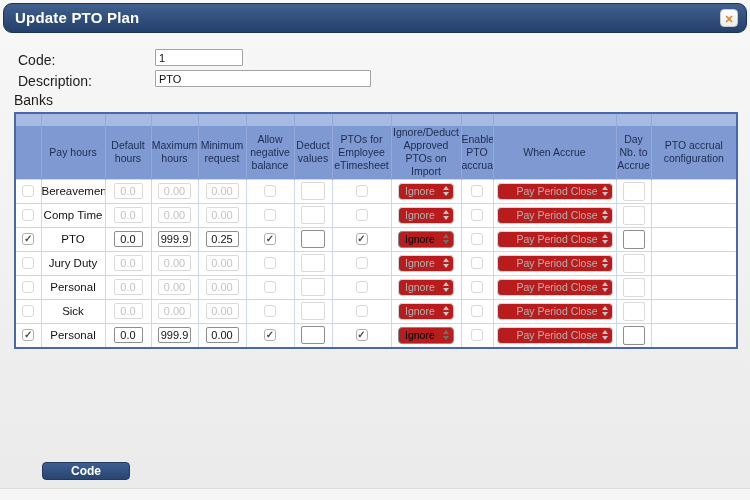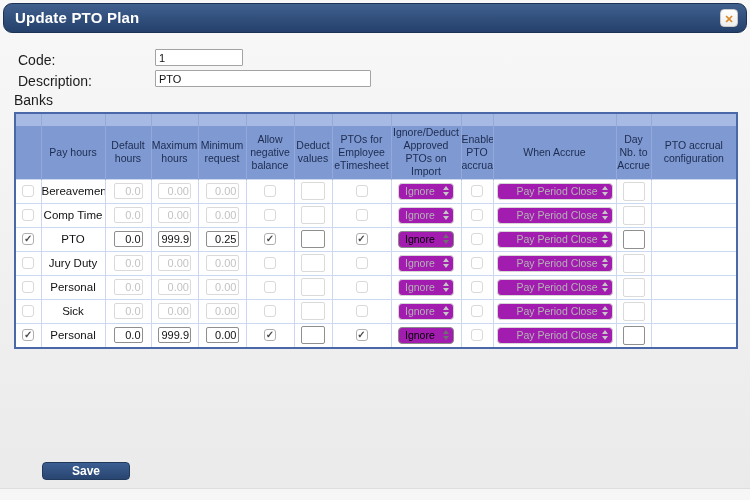--- a/index.html
+++ b/index.html
@@ -53,42 +53,42 @@
   tr.hdr th:first-child{border-left:none;}
   tbody td{
     height:23px;border-left:1px solid #ccd8f1;border-top:1px solid #ccd8f1;
     font-size:11.5px;color:#111;background:#fff;
   }
   tbody td:first-child{border-left:none;}
   td.paytype{text-align:left;padding-left:6px;}
   
   .ti{
     height:14px;border:1px solid #8f8f8f;border-radius:2px;background:#fff;
-    font:11px "Liberation Sans",sans-serif;color:#111;text-align:right;padding:0 1px;
+    font:11px "Liberation Sans",sans-serif;color:#111;text-align:center;padding:0 1px;
   }
   .ti.dis{border-color:#dadada;color:#c3c3c3;}
   .ti.w-dh{width:25px;}
   .ti.w-mh{width:29px;}
   .ti.w-mr{width:29px;}
   .ti.w-vv{width:20px;height:16px;}
   .ti.w-day{width:18px;height:17px;}
   
   .cb{
     display:inline-block;width:12px;height:12px;background:#fff;
     border:1px solid #c2c2c2;border-radius:3px;box-sizing:border-box;
     font-size:10px;line-height:10px;color:#4a4a4a;text-align:center;vertical-align:middle;
     cursor:default;
   }
   .cb.dis{border-color:#d9d9d9;}
   .cb.checked{border-color:#b0b0b0;}
   .cb.checked::after{content:"\2713";font-weight:700;}
   
   .sel{
     display:inline-flex;align-items:center;justify-content:space-between;
-    height:17px;background:#a21caf;border:1px solid #8a8a8a;border-radius:4px;
+    height:17px;background:#b91c1c;border:1px solid #8a8a8a;border-radius:4px;
     box-sizing:border-box;padding:0 4px 0 6px;font-size:10.5px;color:#000;
     vertical-align:middle;cursor:default;
   }
   .sel.dis{border-color:#d6d6d6;color:#b3b3b3;}
   .sel.w-imp{width:56px;}
   .sel.w-when{width:116px;justify-content:flex-end;}
   .arr{display:inline-flex;flex-direction:column;gap:2px;margin-left:4px;}
   .arr i{display:block;width:0;height:0;border-left:3px solid transparent;border-right:3px solid transparent;}
   .arr .up{border-bottom:4px solid #6f6f6f;}
   .arr .dn{border-top:4px solid #6f6f6f;}
@@ -360,15 +360,15 @@
               <i class="dn"></i>
             </span>
           </span></td>
         <td><input class="ti w-day" style=""></td>
         <td></td>
       </tr>
     </tbody>
 </table>
 
 <div id="save-btn">
-  <span>Save</span>
+  <span>Code</span>
 </div>
 <div id="footer-strip"></div>
 
 </body></html>

